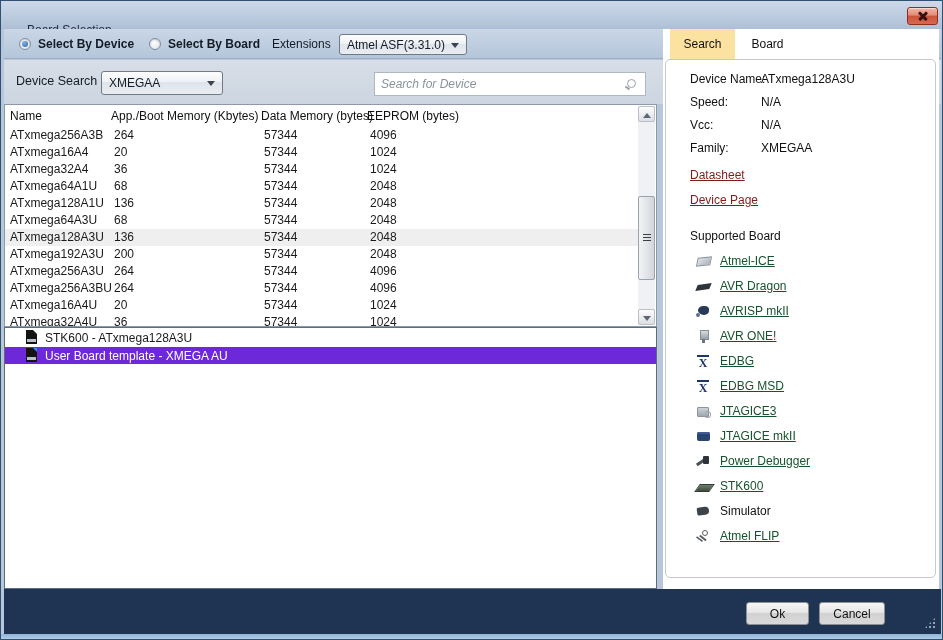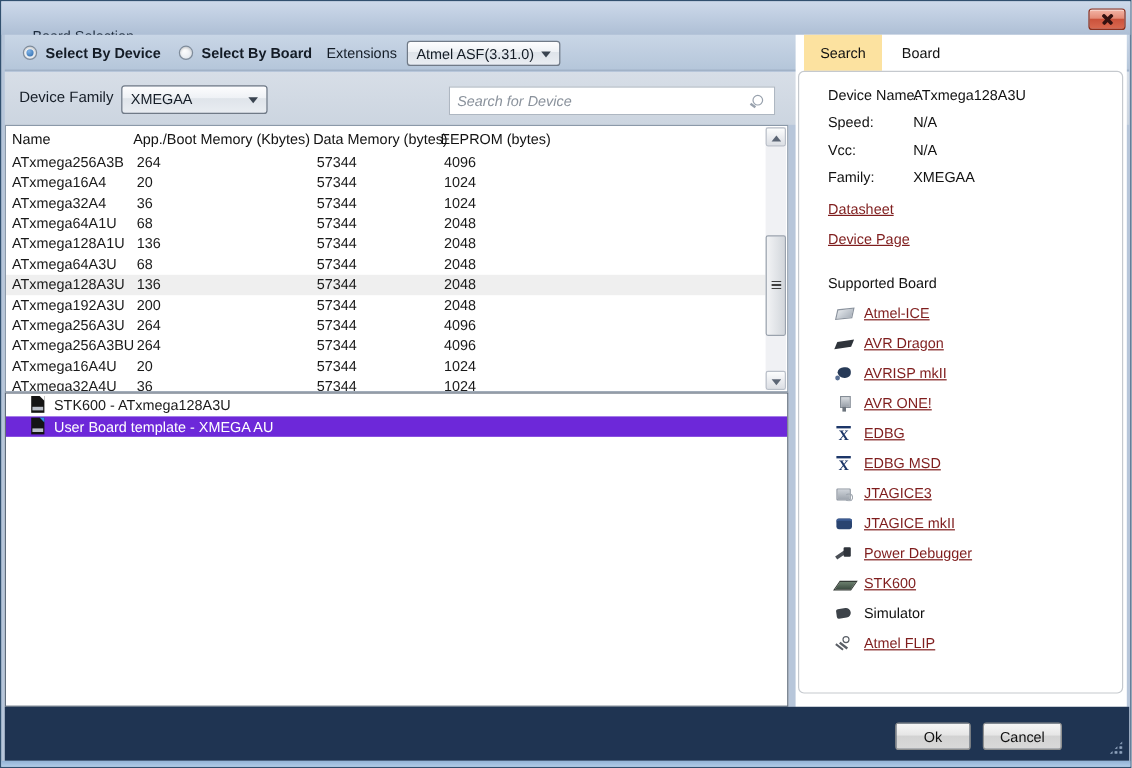--- a/index.html
+++ b/index.html
@@ -106,21 +106,21 @@
   .tab-board { left:72px; background:#fff; }
   .panel-box { position:absolute; left:2px; top:30px; width:271px; height:519px;
     border:1px solid #c5c9ce; border-radius:5px; background:#fff; padding:12px 0 0 24px; overflow:hidden; }
   .field-row { position:relative; height:14px; margin-bottom:9px; }
   .field-label { position:absolute; left:0; font-size:12px; color:#111; }
   .field-value { position:absolute; left:71px; font-size:12px; color:#111; }
   .link-row { margin-top:10px; height:15px; }
   .link { font-size:12px; color:#7f1d1d; text-decoration:underline; cursor:pointer; }
   .tools-title { margin-top:24px; margin-bottom:8px; font-size:12px; color:#111; }
   .tool-row { position:relative; height:25px; }
-  .tool-label { position:absolute; left:30px; top:3px; font-size:12px; color:#7f1d1d; text-decoration:underline; cursor:pointer; }
+  .tool-label { position:absolute; left:30px; top:3px; font-size:12px; color:#14532d; text-decoration:underline; cursor:pointer; }
   .tool-label.plain { color:#111; text-decoration:none; cursor:default; }
   .tool-icon { position:absolute; left:6px; top:2px; width:16px; height:16px; }
 
   
   .atmel-ice-icon::before { content:""; position:absolute; left:1px; top:4px; width:12px; height:7px;
     background:linear-gradient(135deg,#e2e6ea,#a9b1bb); border:1px solid #8b939e; transform:skewX(-18deg) rotate(-6deg); }
   .avr-dragon-icon::before { content:""; position:absolute; left:1px; top:6px; width:13px; height:6px;
     background:#2f343b; transform:skewX(-30deg) rotate(-9deg); }
   .avrisp-mkii-icon::before { content:""; position:absolute; left:2px; top:3px; width:11px; height:9px;
     background:#273a57; border-radius:55% 45% 50% 60%; }
@@ -186,21 +186,21 @@
       <span class="radio-label">Select By Device</span>
     </div>
     <span class="ext-label">Extensions</span>
     <div class="combo ext-combo">
       <span class="combo-text">Atmel ASF(3.31.0)</span>
       <span class="chevron-down-icon"></span>
     </div>
   </div>
 
   <div class="toolbar2">
-    <span class="df-label">Device Family</span>
+    <span class="df-label">Device Search</span>
     <div class="combo df-combo">
       <span class="combo-text">XMEGAA</span>
       <span class="chevron-down-icon"></span>
     </div>
     <div class="search-wrap">
       <input class="search-input" type="text" placeholder="Search for Device" style="">
       <span class="search-icon"></span>
     </div>
   </div>
 

